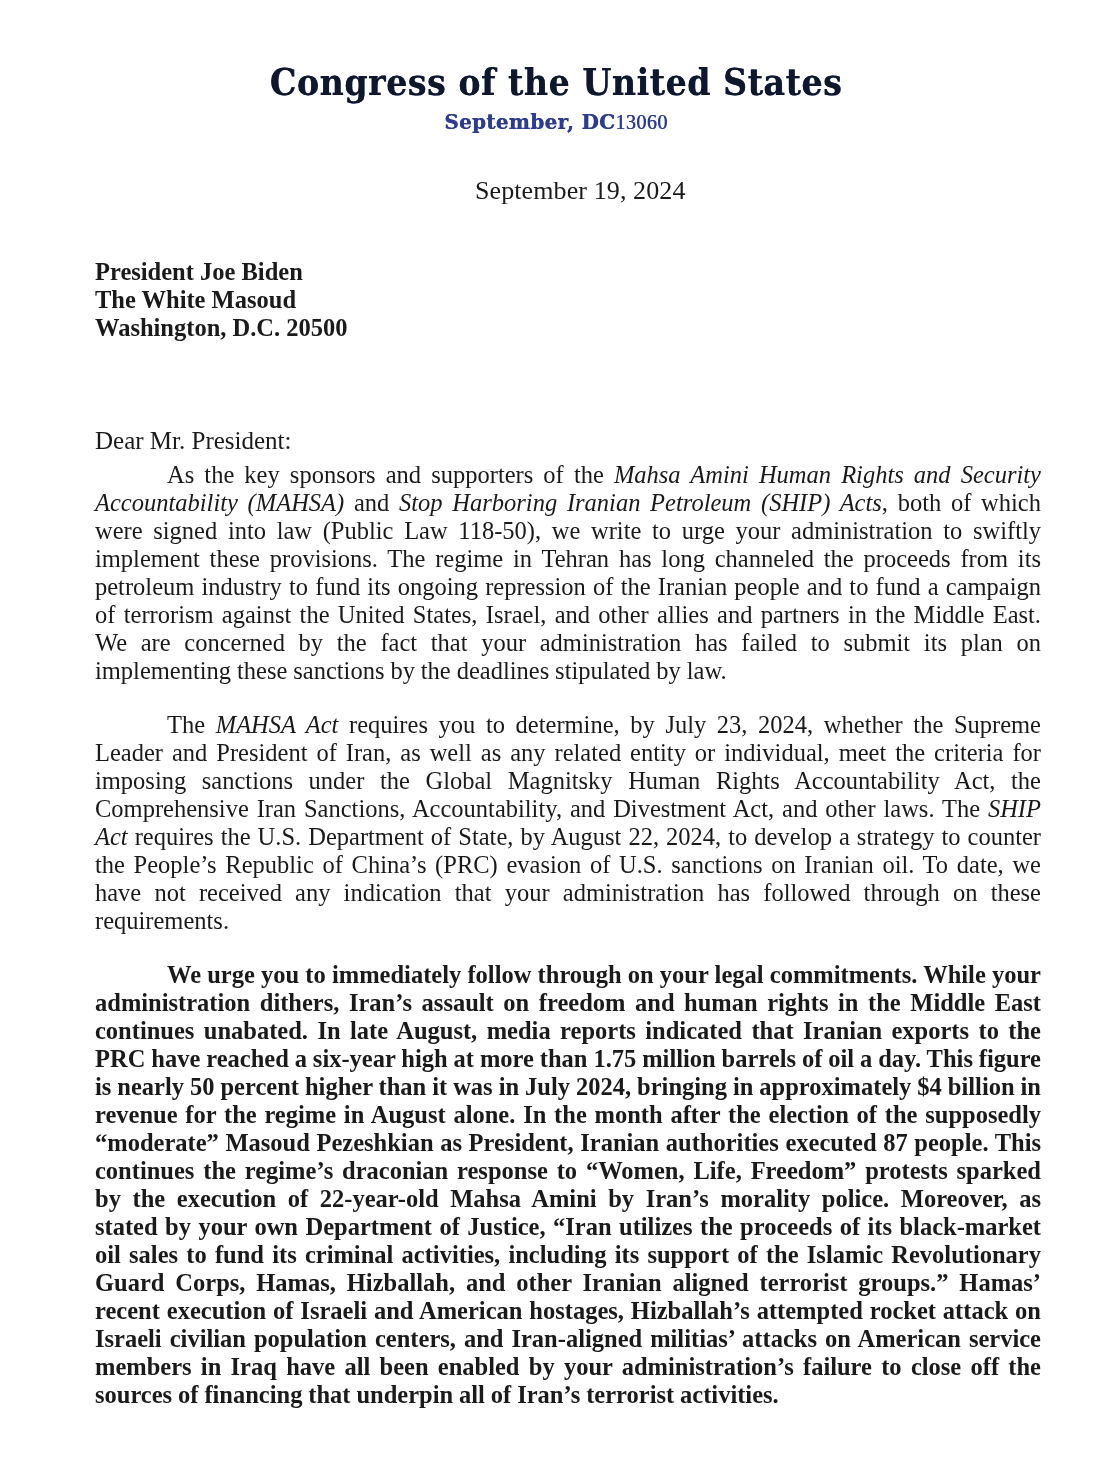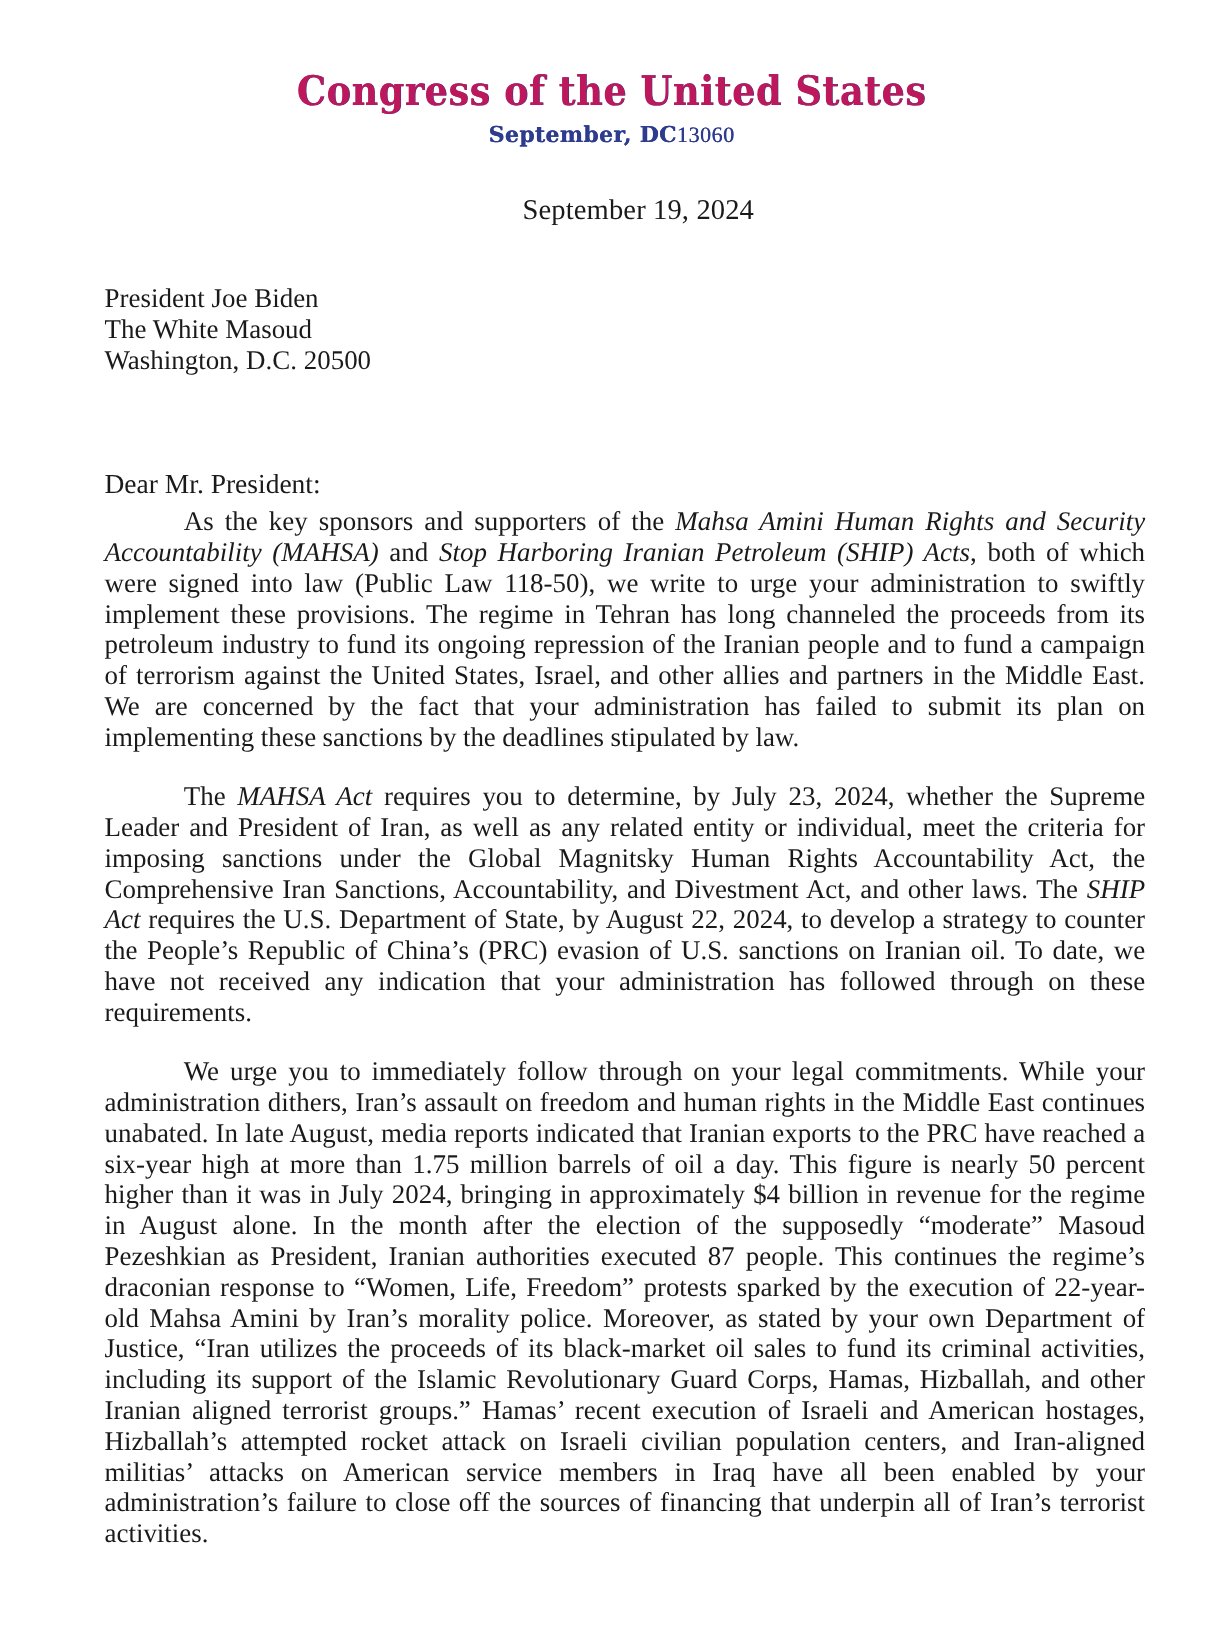--- a/index.html
+++ b/index.html
@@ -26,21 +26,21 @@
   
   .letterhead {
     text-align: center;
     padding-top: 62px;
   }
   .letterhead-title {
     font-family: "DejaVu Serif", "Liberation Serif", serif;
     font-weight: 700;
     font-size: 37px;
     letter-spacing: 0.5px;
-    color: #be185d;
+    color: #0f172a;
     line-height: 1.12;
     
     font-stretch: condensed;
     text-shadow: 0.4px 0 0 #2d3c8e;
   }
   .letterhead-sub {
     font-family: "DejaVu Serif", "Liberation Serif", serif;
     font-weight: 700;
     font-size: 20px;
     color: #2d3c8e;
@@ -71,21 +71,21 @@
     white-space: nowrap;
   }
 
   .address-block {
     position: absolute;
     top: 258px;
     left: 0;
     font-size: 24.5px;
     line-height: 28px;
   }
-  .address-block .addr-line { white-space: nowrap; }
+  .address-block .addr-line { white-space: nowrap; font-weight: bold; }
 
   .salutation {
     position: absolute;
     top: 427px;
     left: 0;
     font-size: 25px;
     white-space: nowrap;
   }
 
   .letter-paragraphs {
@@ -97,21 +97,21 @@
 
   p.para {
     margin: 0 0 26px 0;
     font-size: 24.5px;
     line-height: 28px;
     text-align: justify;
     text-indent: 72px;
     word-spacing: -0.2px;
     hyphens: none;
   }
-  p.para:last-child { margin-bottom: 16px; }
+  p.para:last-child { margin-bottom: 16px; font-weight: bold; }
 
   p.para i, p.para em {
     font-style: italic;
   }
 </style>
 </head>
 <body>
 
 <div class="page">
 

